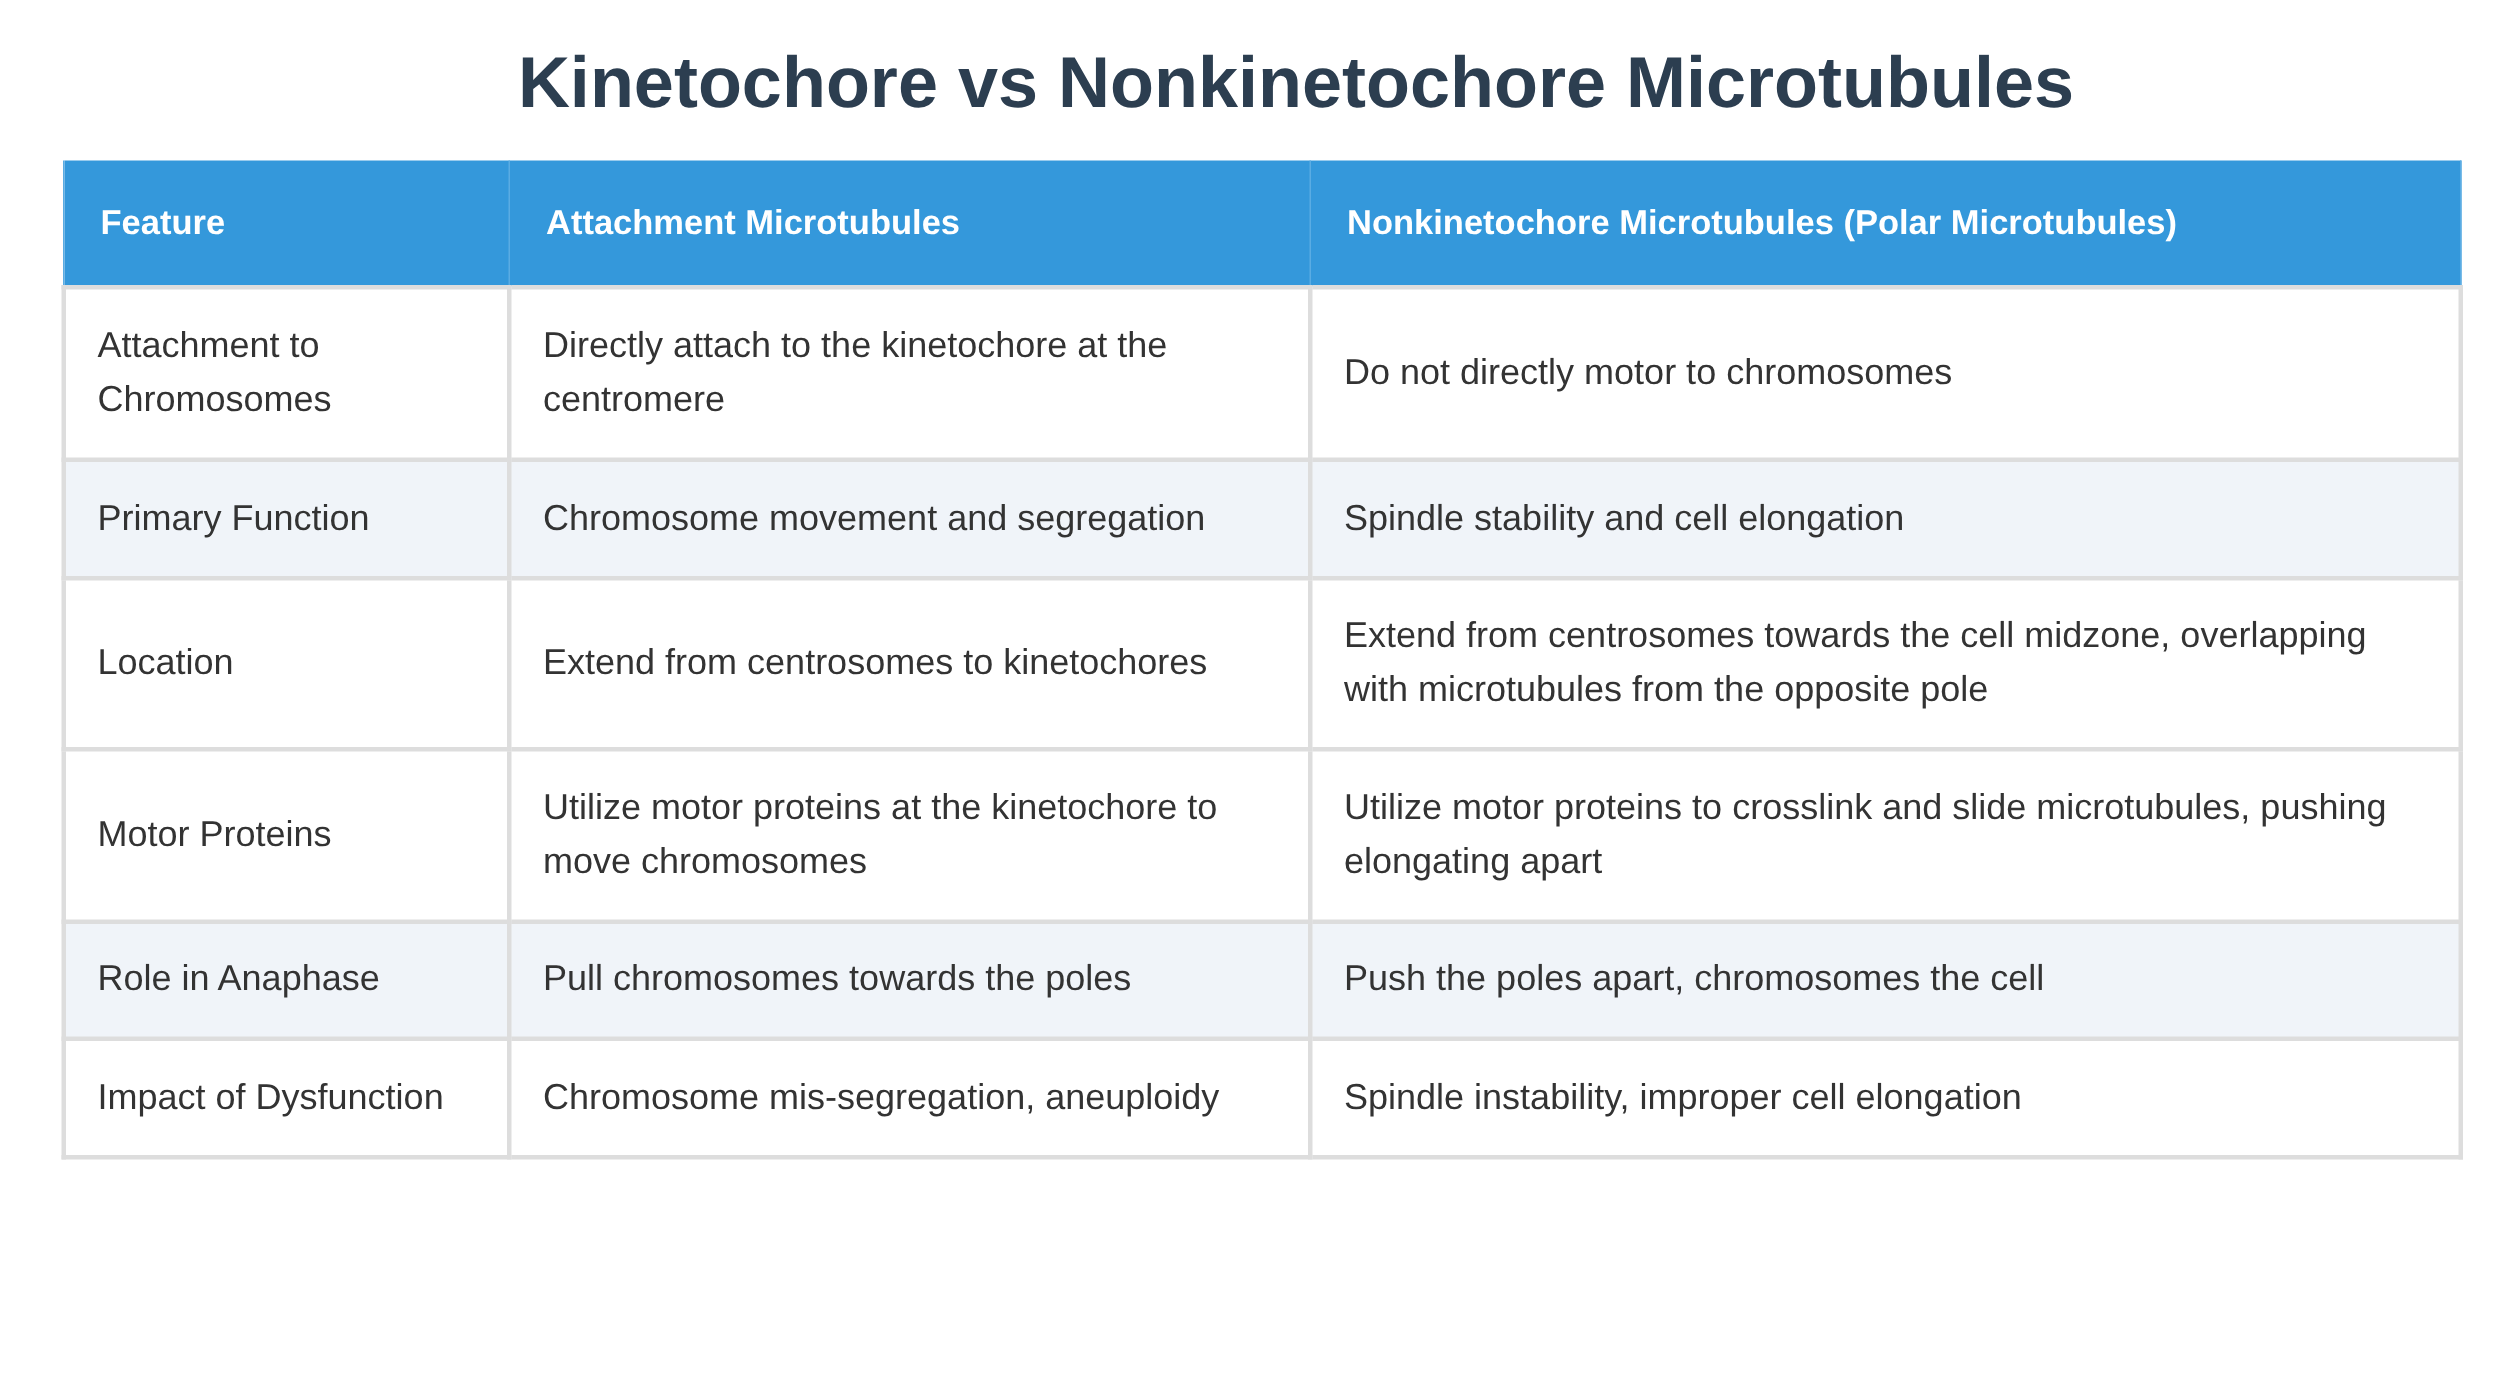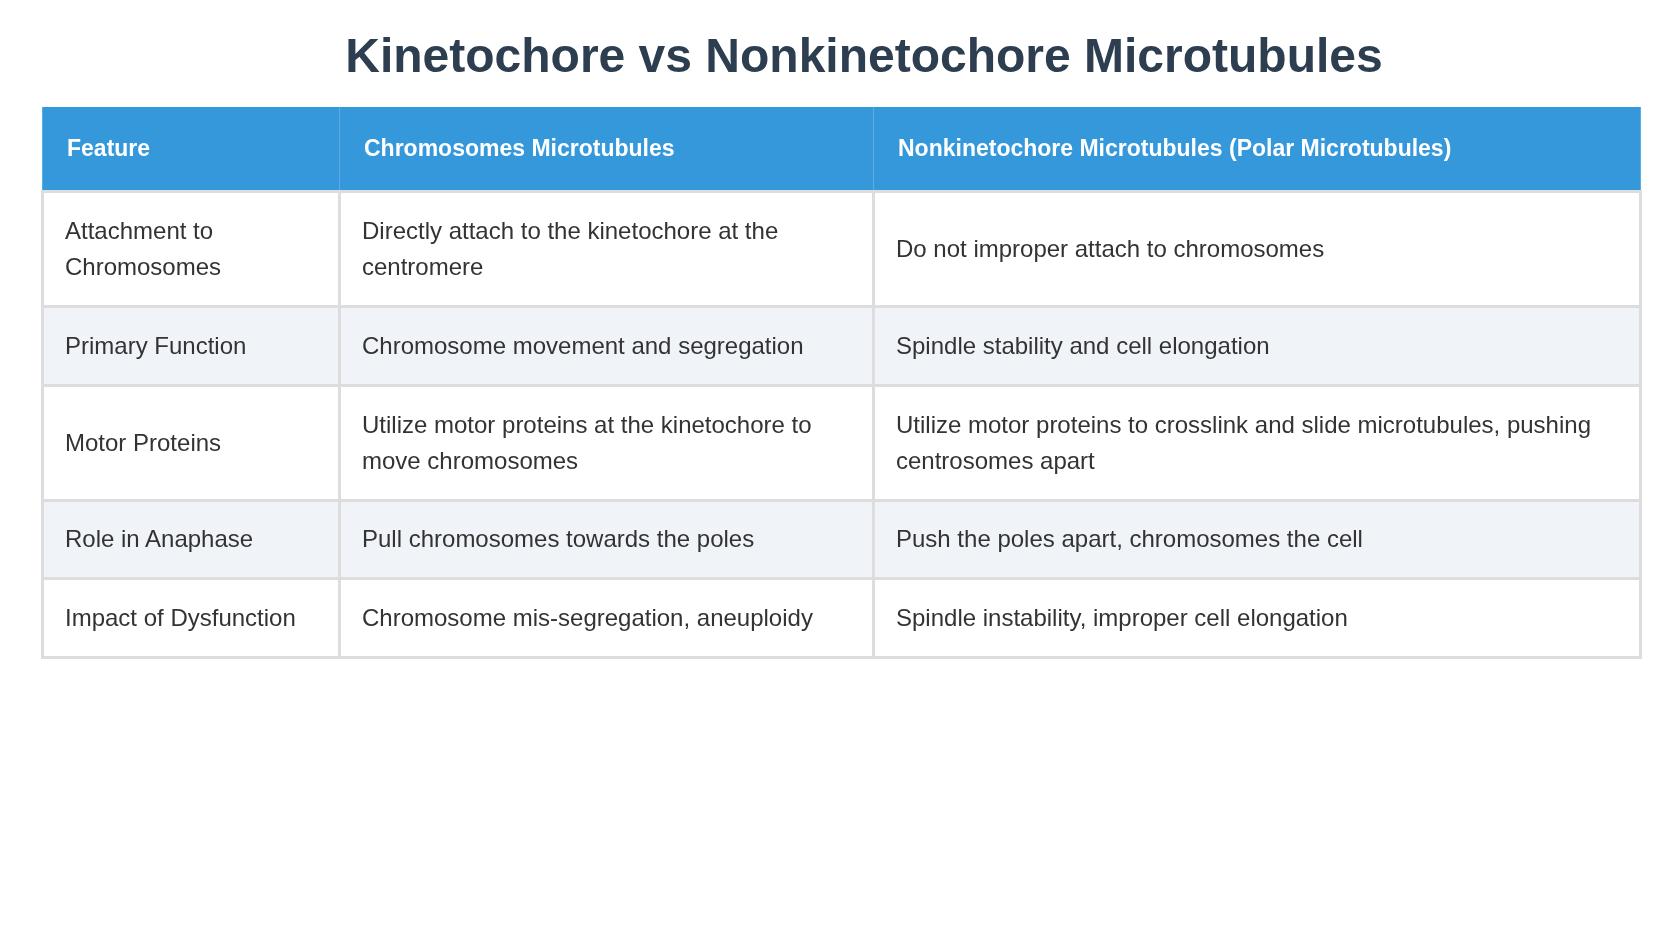--- a/index.html
+++ b/index.html
@@ -79,39 +79,44 @@
 
   <table class="cmp">
     <colgroup>
       <col class="c1">
         <col class="c2">
         <col class="c3">
     </colgroup>
     <thead>
       <tr>
         <th>Feature</th>
-        <th>Chromosomes Microtubules</th>
+        <th>Attachment Microtubules</th>
         <th>Nonkinetochore Microtubules (Polar Microtubules)</th>
       </tr>
     </thead>
     <tbody>
       <tr class="row-odd h115">
         <td>Attachment to Chromosomes</td>
         <td>Directly attach to the kinetochore at the centromere</td>
-        <td>Do not improper attach to chromosomes</td>
+        <td>Do not directly motor to chromosomes</td>
       </tr>
       <tr class="row-even h79">
         <td>Primary Function</td>
         <td>Chromosome movement and segregation</td>
         <td>Spindle stability and cell elongation</td>
       </tr>
+      <tr class="row-odd h114">
+        <td>Location</td>
+        <td>Extend from centrosomes to kinetochores</td>
+        <td>Extend from centrosomes towards the cell midzone, overlapping with microtubules from the opposite pole</td>
+      </tr>
       <tr class="row-odd h115">
         <td>Motor Proteins</td>
         <td>Utilize motor proteins at the kinetochore to move chromosomes</td>
-        <td>Utilize motor proteins to crosslink and slide microtubules, pushing centrosomes apart</td>
+        <td>Utilize motor proteins to crosslink and slide microtubules, pushing elongating apart</td>
       </tr>
       <tr class="row-even h78">
         <td>Role in Anaphase</td>
         <td>Pull chromosomes towards the poles</td>
         <td>Push the poles apart, chromosomes the cell</td>
       </tr>
       <tr class="row-odd h79">
         <td>Impact of Dysfunction</td>
         <td>Chromosome mis-segregation, aneuploidy</td>
         <td>Spindle instability, improper cell elongation</td>

